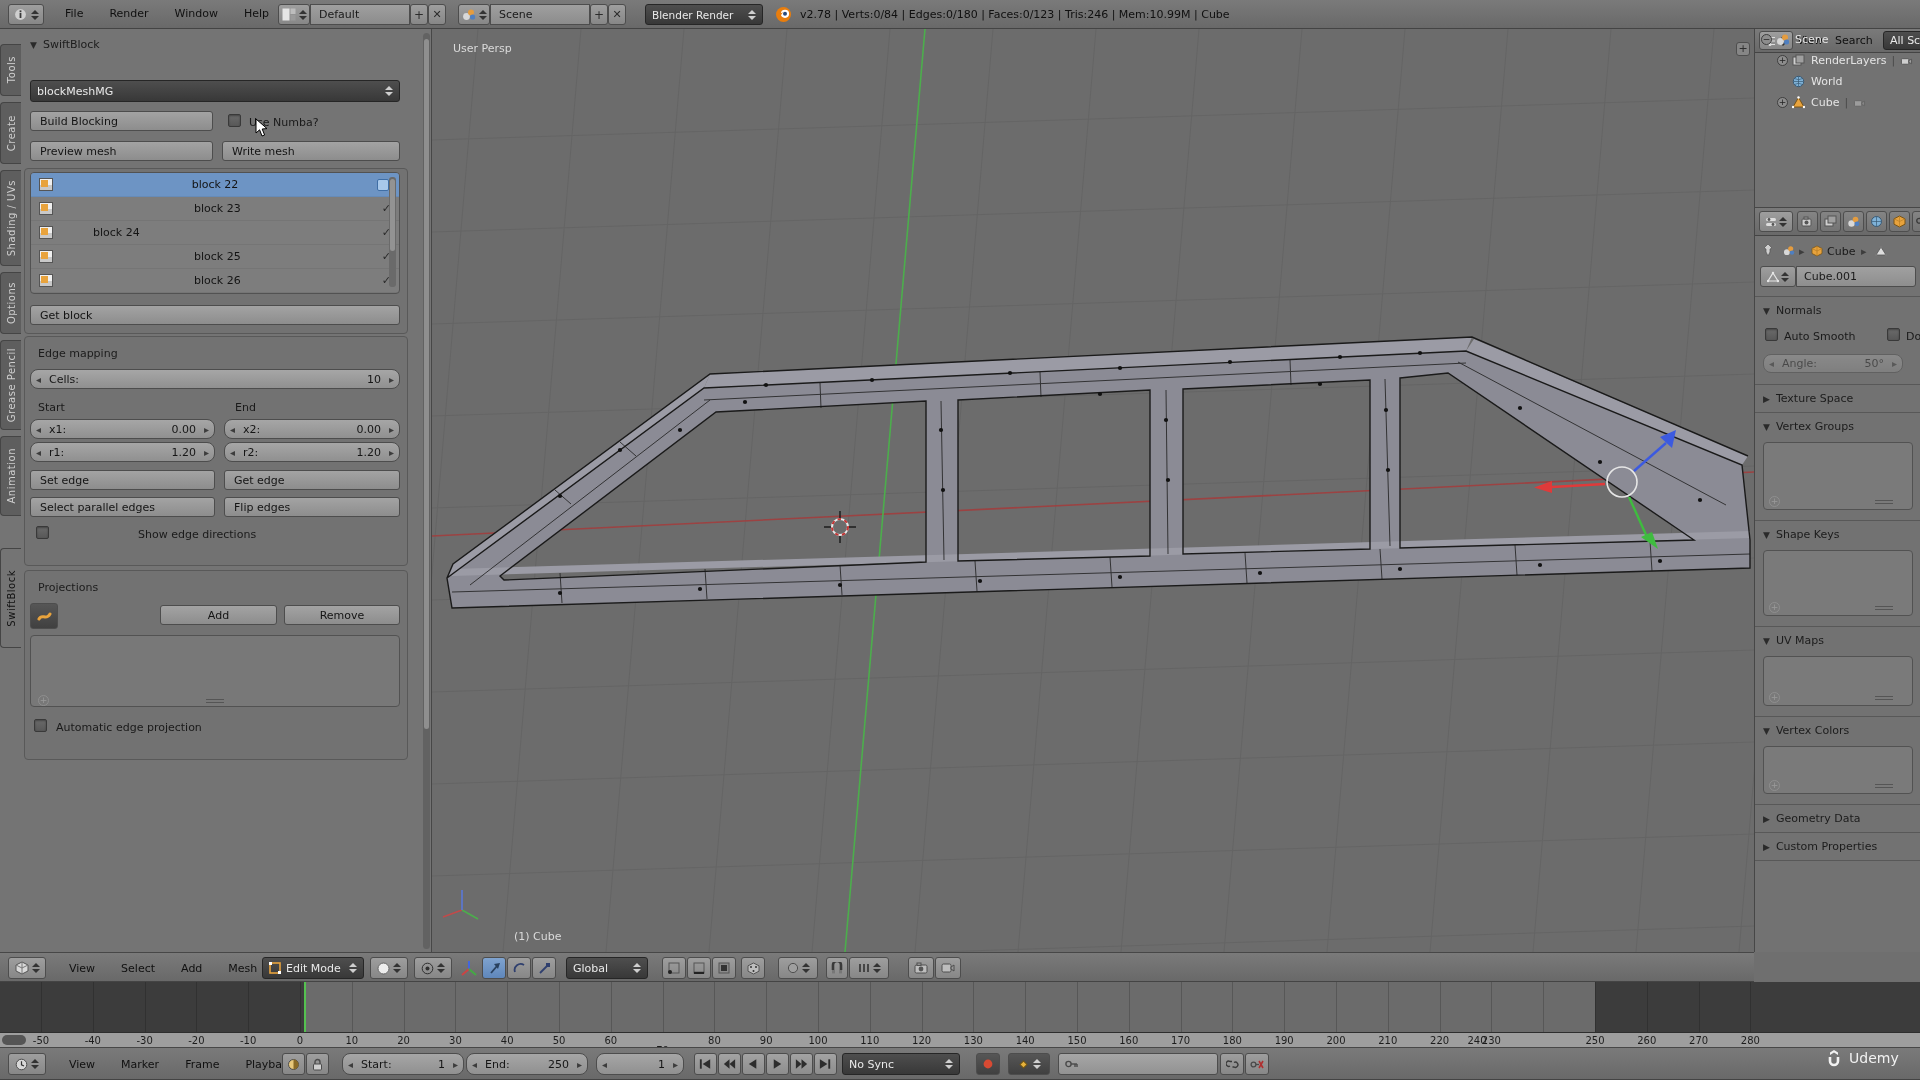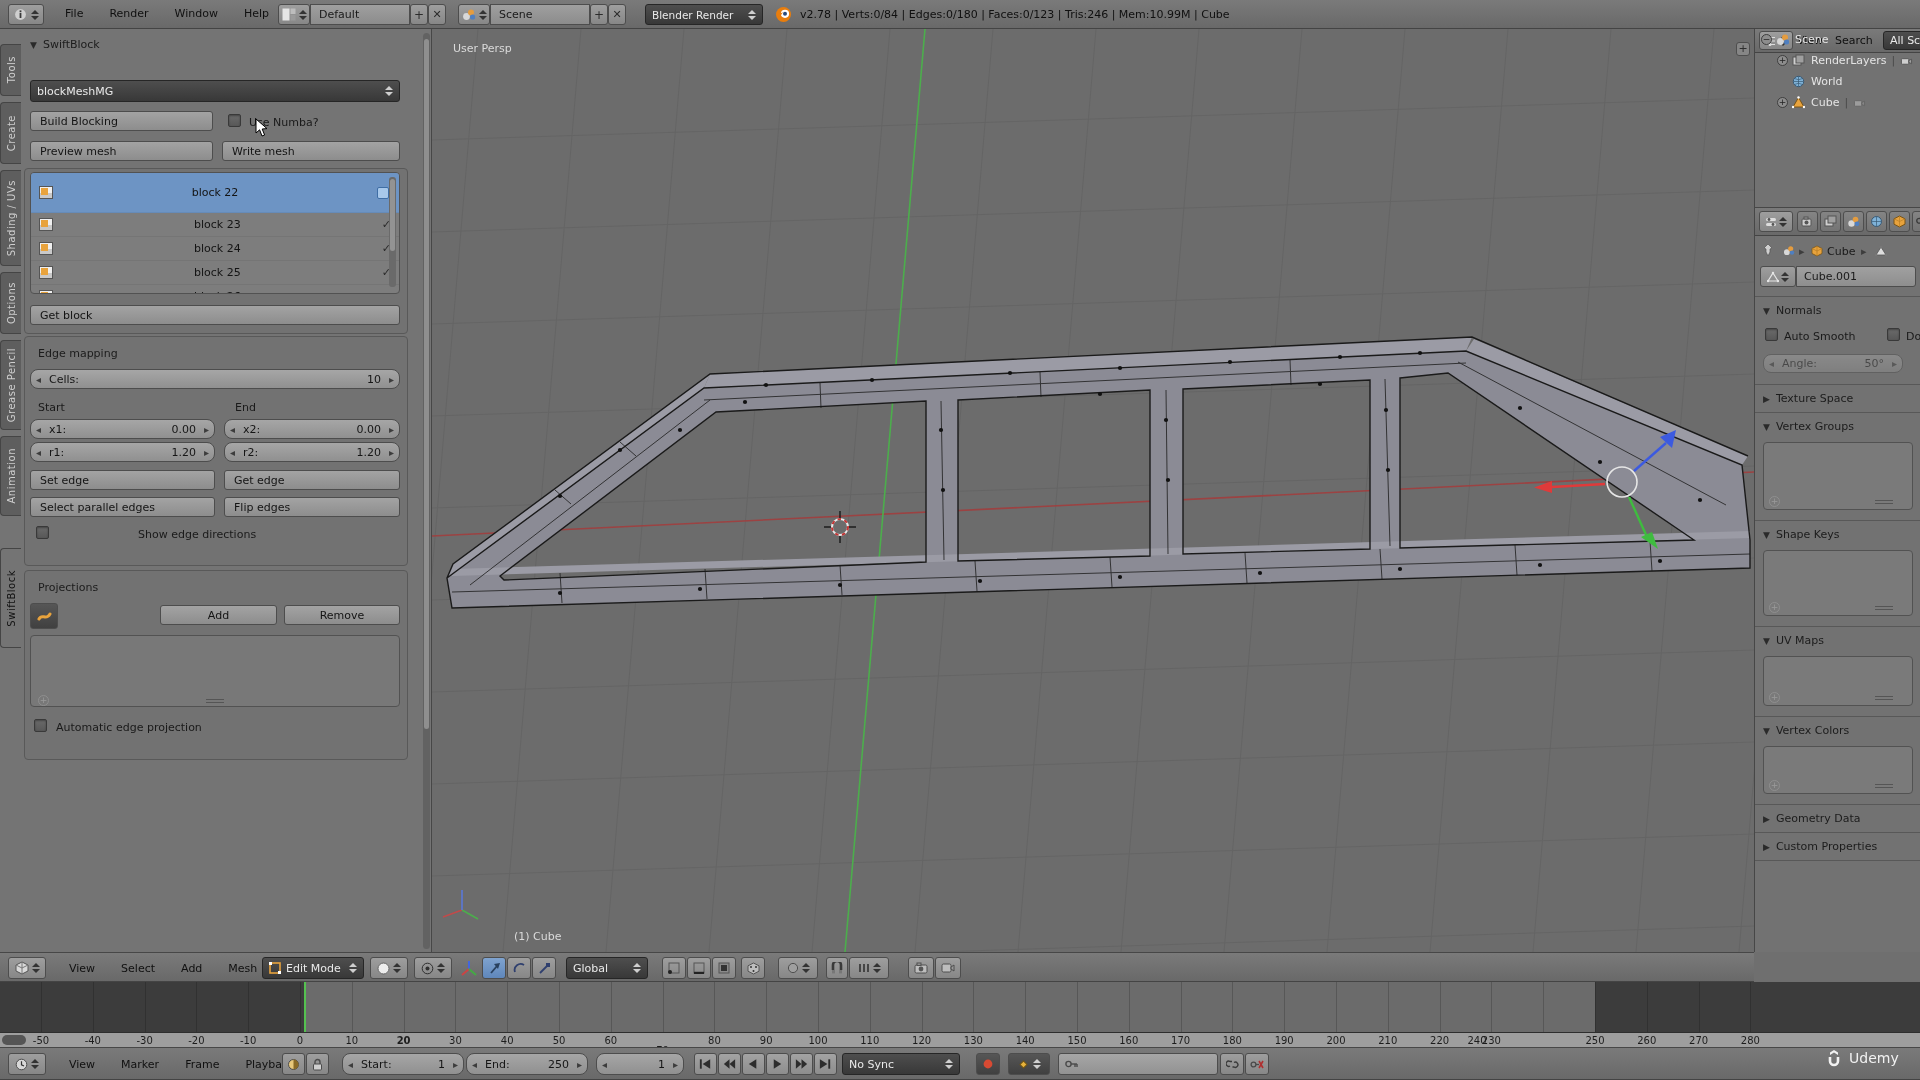--- a/index.html
+++ b/index.html
@@ -292,39 +292,39 @@
     <div class="btn left" style="left:30px;top:112px;width:183px;height:20px;">
         <span>Preview mesh</span>
       </div>
     <div class="btn left" style="left:222px;top:112px;width:178px;height:20px;">
         <span>Write mesh</span>
       </div>
 
     <div class="box" style="left:24px;top:139px;width:384px;height:166px;"></div>
     <div class="listbox" style="left:30px;top:143px;width:370px;height:122px;">
       <div id="blocks-list">
-          <div class="row-sel" style="position: relative; height: 40px; display: flex; align-items: center; border-bottom: 1px solid rgba(0, 0, 0, 0.06);">
+          <div class="row-sel" style="position: relative; height: 24px; display: flex; align-items: center; border-bottom: 1px solid rgba(0, 0, 0, 0.06);">
             <span style="margin-left: 8px; width: 14px; height: 13px; display: inline-block; background: linear-gradient(rgb(240, 240, 240) 55%, rgb(201, 201, 201) 55%); border: 1px solid rgb(85, 85, 85); position: relative;">
               <i style="position: absolute; left: 1px; top: 1px; width: 7px; height: 7px; background: rgb(232, 163, 61); display: block;"></i>
             </span>
             <span style="flex: 1 1 0%; text-align: center; color: rgb(20, 20, 20);">block 22</span>
             <span style="width: 12px; height: 12px; margin-right: 10px; background: rgb(168, 200, 234); border: 1px solid rgb(63, 110, 165); border-radius: 2px;"></span>
           </div>
           <div style="position: relative; height: 24px; display: flex; align-items: center; border-bottom: 1px solid rgba(0, 0, 0, 0.06);">
             <span style="margin-left: 8px; width: 14px; height: 13px; display: inline-block; background: linear-gradient(rgb(240, 240, 240) 55%, rgb(201, 201, 201) 55%); border: 1px solid rgb(85, 85, 85); position: relative;">
               <i style="position: absolute; left: 1px; top: 1px; width: 7px; height: 7px; background: rgb(232, 163, 61); display: block;"></i>
             </span>
             <span style="flex: 1 1 0%; text-align: center; color: rgb(20, 20, 20);">block 23</span>
             <span style="margin-right: 8px; color: rgb(42, 42, 42); font-size: 11px;">✓</span>
           </div>
           <div style="position: relative; height: 24px; display: flex; align-items: center; border-bottom: 1px solid rgba(0, 0, 0, 0.06);">
             <span style="margin-left: 8px; width: 14px; height: 13px; display: inline-block; background: linear-gradient(rgb(240, 240, 240) 55%, rgb(201, 201, 201) 55%); border: 1px solid rgb(85, 85, 85); position: relative;">
               <i style="position: absolute; left: 1px; top: 1px; width: 7px; height: 7px; background: rgb(232, 163, 61); display: block;"></i>
             </span>
-            <span style="flex: 1 1 0%; text-align: center; color: rgb(20, 20, 20);">block 24</span>
+            <span style="flex: 1 1 0%; color: rgb(20, 20, 20); margin-left: 40px;">block 24</span>
             <span style="margin-right: 8px; color: rgb(42, 42, 42); font-size: 11px;">✓</span>
           </div>
           <div style="position: relative; height: 24px; display: flex; align-items: center; border-bottom: 1px solid rgba(0, 0, 0, 0.06);">
             <span style="margin-left: 8px; width: 14px; height: 13px; display: inline-block; background: linear-gradient(rgb(240, 240, 240) 55%, rgb(201, 201, 201) 55%); border: 1px solid rgb(85, 85, 85); position: relative;">
               <i style="position: absolute; left: 1px; top: 1px; width: 7px; height: 7px; background: rgb(232, 163, 61); display: block;"></i>
             </span>
             <span style="flex: 1 1 0%; text-align: center; color: rgb(20, 20, 20);">block 25</span>
             <span style="margin-right: 8px; color: rgb(42, 42, 42); font-size: 11px;">✓</span>
           </div>
           <div style="position: relative; height: 24px; display: flex; align-items: center; border-bottom: 1px solid rgba(0, 0, 0, 0.06);">
@@ -826,21 +826,21 @@
   <div class="abs" style="left:0;top:1032px;width:1920px;height:15px;background:#9e9e9e;border-top:1px solid #2e2e2e;overflow:hidden;">
     <div class="abs" style="left:2px;top:2px;width:24px;height:10px;background:#555;border-radius:5px;"></div>
     <div id="tl-ruler-labels">
         <span style="position: absolute; top: 2px; font-size: 10px; color: rgb(28, 28, 28); transform: translateX(-50%); left: 41px;">-50</span>
         <span style="position: absolute; top: 2px; font-size: 10px; color: rgb(28, 28, 28); transform: translateX(-50%); left: 92.8px;">-40</span>
         <span style="position: absolute; top: 2px; font-size: 10px; color: rgb(28, 28, 28); transform: translateX(-50%); left: 144.6px;">-30</span>
         <span style="position: absolute; top: 2px; font-size: 10px; color: rgb(28, 28, 28); transform: translateX(-50%); left: 196.4px;">-20</span>
         <span style="position: absolute; top: 2px; font-size: 10px; color: rgb(28, 28, 28); transform: translateX(-50%); left: 248.2px;">-10</span>
         <span style="position: absolute; top: 2px; font-size: 10px; color: rgb(28, 28, 28); transform: translateX(-50%); left: 300px;">0</span>
         <span style="position: absolute; top: 2px; font-size: 10px; color: rgb(28, 28, 28); transform: translateX(-50%); left: 351.8px;">10</span>
-        <span style="position: absolute; top: 2px; font-size: 10px; color: rgb(28, 28, 28); transform: translateX(-50%); left: 403.6px; font-weight: bold;">20</span>
+        <span style="position: absolute; top: 2px; font-size: 10px; color: rgb(28, 28, 28); transform: translateX(-50%); left: 403.6px;">20</span>
         <span style="position: absolute; top: 2px; font-size: 10px; color: rgb(28, 28, 28); transform: translateX(-50%); left: 455.4px;">30</span>
         <span style="position: absolute; top: 2px; font-size: 10px; color: rgb(28, 28, 28); transform: translateX(-50%); left: 507.2px;">40</span>
         <span style="position: absolute; top: 2px; font-size: 10px; color: rgb(28, 28, 28); transform: translateX(-50%); left: 559px;">50</span>
         <span style="position: absolute; top: 2px; font-size: 10px; color: rgb(28, 28, 28); transform: translateX(-50%); left: 610.8px;">60</span>
         <span style="position: absolute; top: 12px; font-size: 10px; color: rgb(28, 28, 28); transform: translateX(-50%); left: 662.6px;">70</span>
         <span style="position: absolute; top: 2px; font-size: 10px; color: rgb(28, 28, 28); transform: translateX(-50%); left: 714.4px;">80</span>
         <span style="position: absolute; top: 2px; font-size: 10px; color: rgb(28, 28, 28); transform: translateX(-50%); left: 766.2px;">90</span>
         <span style="position: absolute; top: 2px; font-size: 10px; color: rgb(28, 28, 28); transform: translateX(-50%); left: 818px;">100</span>
         <span style="position: absolute; top: 2px; font-size: 10px; color: rgb(28, 28, 28); transform: translateX(-50%); left: 869.8px;">110</span>
         <span style="position: absolute; top: 2px; font-size: 10px; color: rgb(28, 28, 28); transform: translateX(-50%); left: 921.6px;">120</span>

